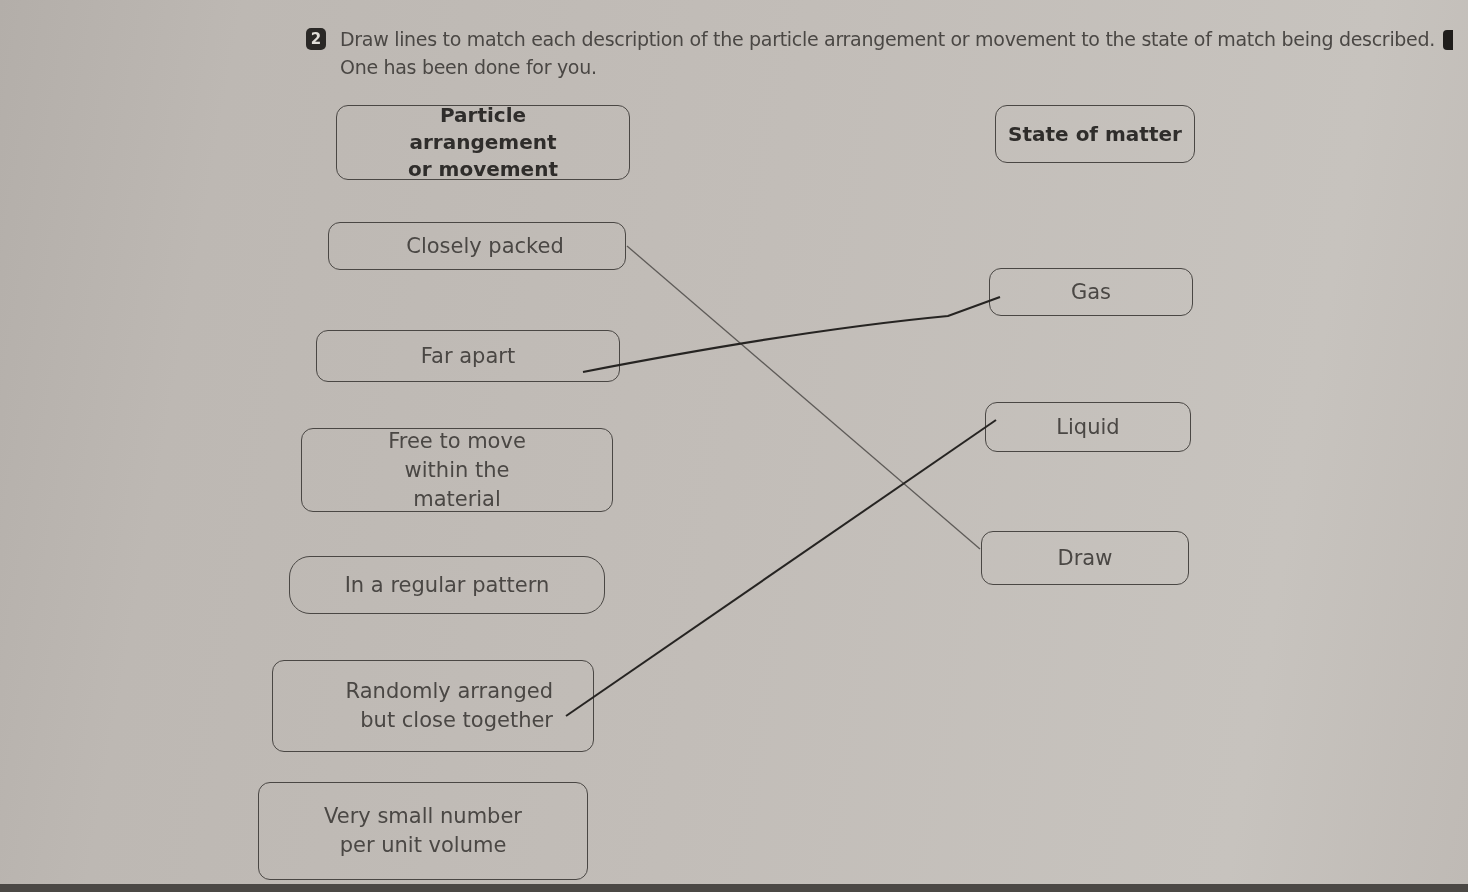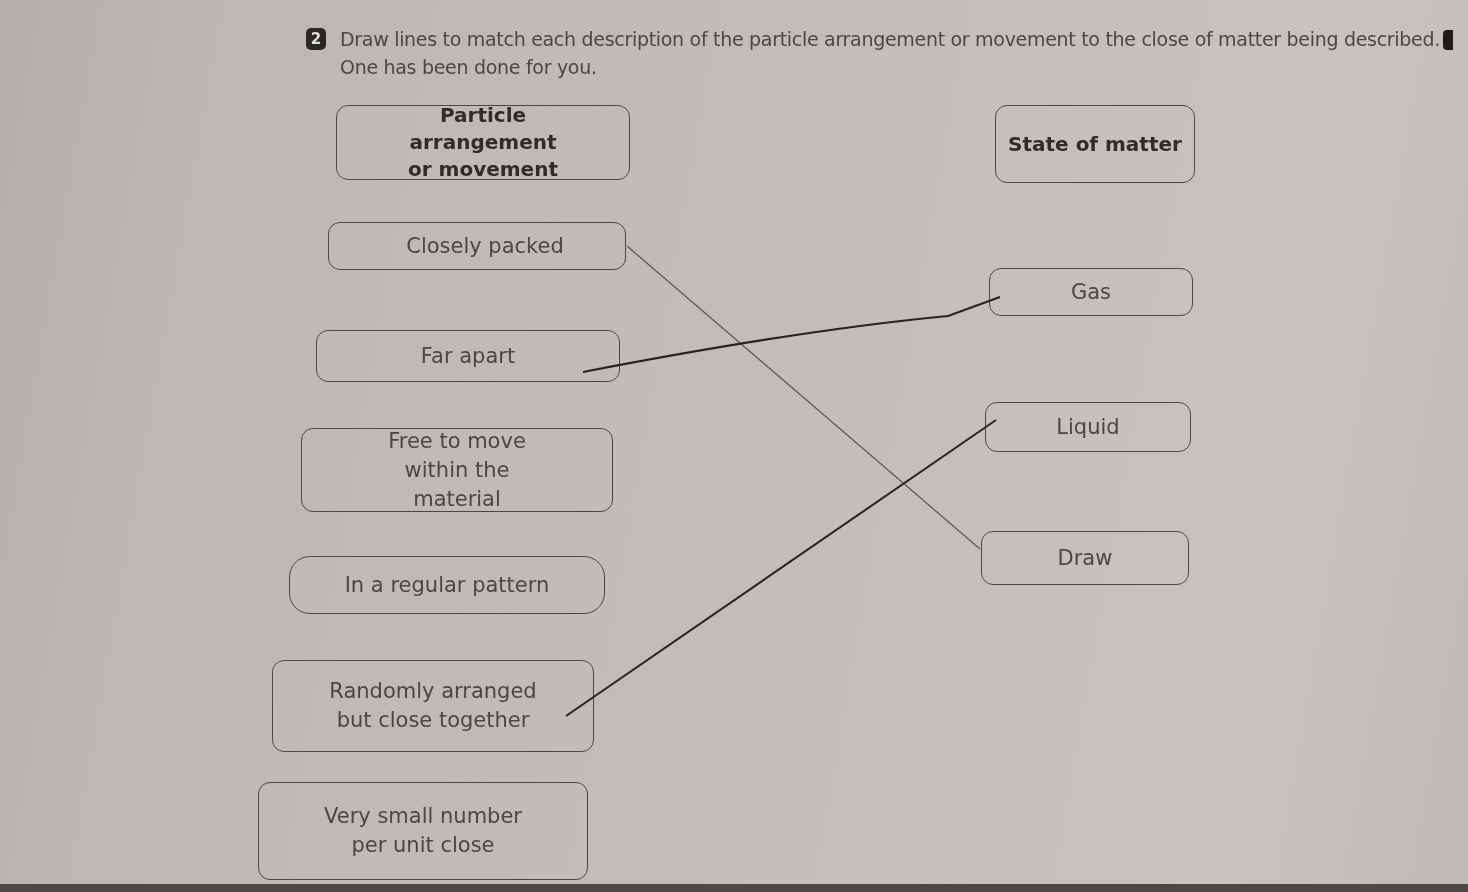--- a/index.html
+++ b/index.html
@@ -22,33 +22,33 @@
   }
   .hdr { font-weight:bold; color:#2f2d2b; font-size:20px; line-height:27px; }
   svg.lines { position:absolute; left:0; top:0; }
   .tab { position:absolute; left:1443px; top:30px; width:10px; height:20px; background:#1f1d1b; border-radius:4px 0 0 4px; }
   .footer { position:absolute; left:0; top:884px; width:1468px; height:8px; background:#4b4845; }
 </style>
 </head>
 <body>
 
 <div class="qnum">2</div>
-<div class="instr" style="top:28px;">Draw lines to match each description of the particle arrangement or movement to the close of matter being described.</div>
+<div class="instr" style="top:28px;">Draw lines to match each description of the particle arrangement or movement to the state of match being described.</div>
 <div class="instr" style="top:56px;">One has been done for you.</div>
 <div class="tab"></div>
 
 <div class="box hdr" style="left:336px; top:105px; width:294px; height:75px; padding:0 60px;">Particle arrangement or movement</div>
-<div class="box hdr" style="left:995px; top:105px; width:200px; height:78px;">State of matter</div>
+<div class="box hdr" style="left:995px; top:105px; width:200px; height:58px;">State of matter</div>
 
 <div class="box" style="left:328px; top:222px; width:298px; height:48px;padding-left:16px;">Closely packed</div>
 <div class="box" style="left:316px; top:330px; width:304px; height:52px;">Far apart</div>
 <div class="box" style="left:301px; top:428px; width:312px; height:84px; padding:0 72px;">Free to move within the material</div>
 <div class="box" style="left:289px; top:556px; width:316px; height:58px;border-radius:21px;">In a regular pattern</div>
-<div class="box" style="left:272px; top:660px; width:322px; height:92px; padding:0 40px;">Randomly arranged but close together</div>
-<div class="box" style="left:258px; top:782px; width:330px; height:98px; padding:0 50px;">Very small number per unit close</div>
+<div class="box" style="left:272px; top:660px; width:322px; height:92px; padding:0 40px;text-align:right;">Randomly arranged but close together</div>
+<div class="box" style="left:258px; top:782px; width:330px; height:98px; padding:0 50px;">Very small number per unit volume</div>
 
 <div class="box" style="left:989px; top:268px; width:204px; height:48px;">Gas</div>
 <div class="box" style="left:985px; top:402px; width:206px; height:50px;">Liquid</div>
 <div class="box" style="left:981px; top:531px; width:208px; height:54px;">Draw</div>
 
 <svg class="lines" width="1468" height="892">
   <line x1="627" y1="246" x2="980" y2="549" stroke="#5e5b58" stroke-width="1.3"></line>
   <path d="M583 372 Q 800 330 948 316 L1000 297" fill="none" stroke="#262422" stroke-width="2.2"></path>
   <line x1="566" y1="716" x2="996" y2="420" stroke="#262422" stroke-width="2"></line>
 </svg>

